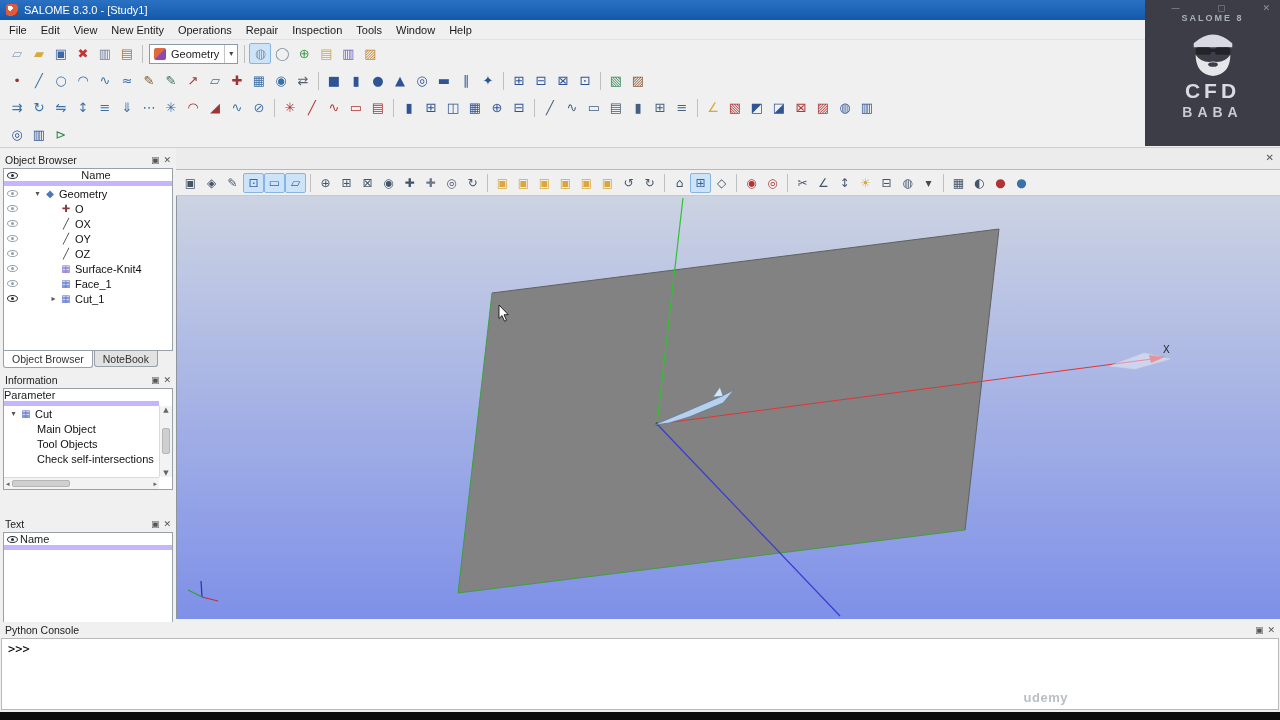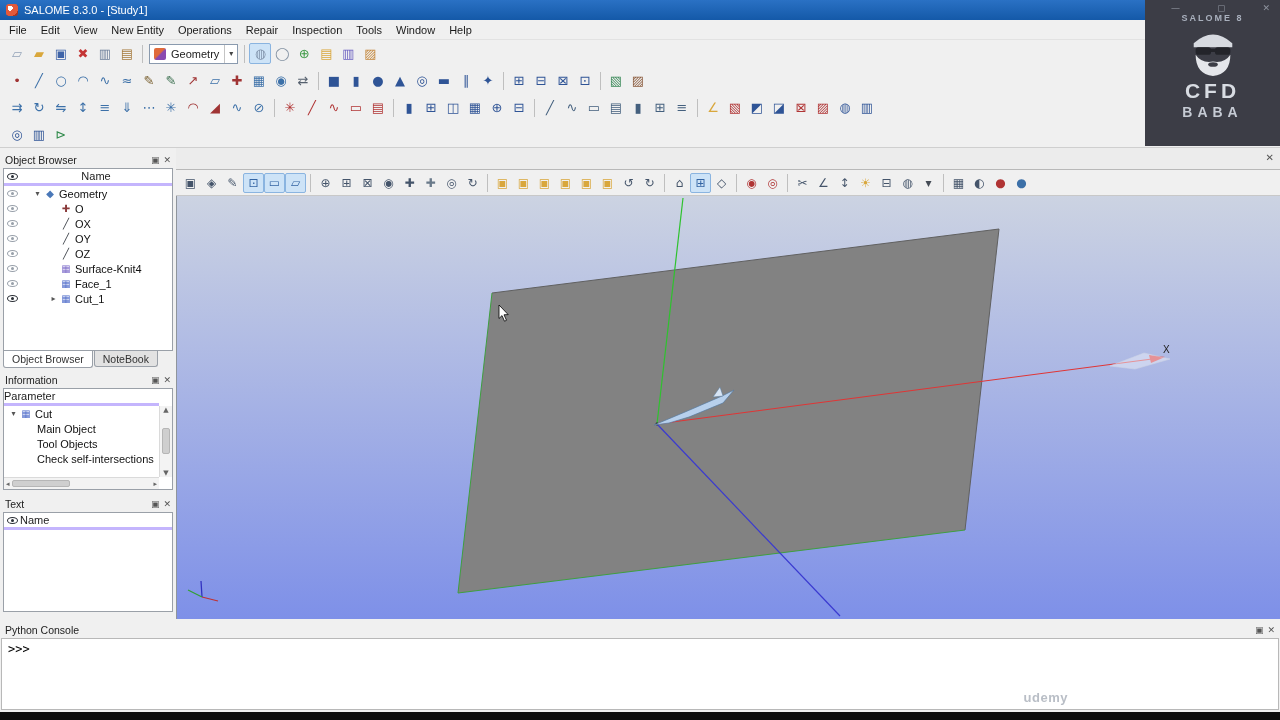--- a/index.html
+++ b/index.html
@@ -28,21 +28,21 @@
   .combo-arrow{font-size:8px;color:#444;border-left:1px solid #c4c4c4;padding:0 4px;height:100%;display:flex;align-items:center;font-family:"DejaVu Sans",sans-serif;}
   
   .panel{position:absolute;left:1px;width:174px;background:#f0f0f0;}
   .phead{height:16px;display:flex;align-items:center;padding:0 4px;font-size:10.5px;color:#222;}
   .pbtns{margin-left:auto;display:flex;gap:4px;color:#555;font-size:9px;font-family:"DejaVu Sans",sans-serif;}
   .pbody{position:absolute;left:2px;right:2px;top:16px;bottom:2px;background:#fff;border:1px solid #9aa0a8;overflow:hidden;}
   .ptabs{position:absolute;left:2px;bottom:0;height:18px;display:flex;align-items:flex-start;font-size:10.5px;}
   .ptab{background:#e2e2e2;color:#333;border:1px solid #9aa0a8;border-top:none;height:16px;display:flex;align-items:center;
     padding:0 8px;border-radius:0 0 3px 3px;margin-right:1px;}
   .ptab.active{background:#fff;height:17px;}
-  .colhead{height:17px;border-bottom:3px solid #c4b5fd;display:flex;align-items:center;background:#fff;font-size:11px;color:#222;}
+  .colhead{height:17px;border-bottom:5px solid #c4b5fd;display:flex;align-items:center;background:#fff;font-size:11px;color:#222;}
   .colname{flex:1;text-align:center;}
   .colname.left{text-align:left;padding-left:0;flex:0 0 auto;}
   .eyecell{width:16px;display:flex;justify-content:center;align-items:center;flex:0 0 16px;}
   .eye{width:11px;height:7px;border:1px solid #98a0aa;border-radius:50%;position:relative;display:inline-block;background:#fff;}
   .eye:after{content:"";position:absolute;left:3px;top:1.2px;width:3px;height:3px;border-radius:50%;background:#98a0aa;}
   .eye.on{border-color:#2a2f36;}
   .eye.on:after{background:#2a2f36;}
   .trow{height:15px;display:flex;align-items:center;white-space:nowrap;font-size:11px;color:#111;}
   .ind{display:inline-block;height:1px;flex:0 0 auto;}
   .exp{width:11px;flex:0 0 11px;font-size:8px;color:#555;text-align:center;font-family:"DejaVu Sans",sans-serif;}
@@ -357,21 +357,21 @@
       </div>
       <div class="hscroll">
         <span>◂</span>
         <span class="hthumb"></span>
         <span class="hspacer"></span>
         <span>▸</span>
       </div>
     </div>
   </div>
 
-  <div class="panel" id="panel-text" style="top:496px;height:118px;">
+  <div class="panel" id="panel-text" style="top:516px;height:118px;">
     <div class="phead">
       <span>Text</span>
       <span class="pbtns">
         <span>▣</span>
         <span>✕</span>
       </span>
     </div>
     <div class="pbody">
       <div class="colhead">
         <span class="eyecell">

